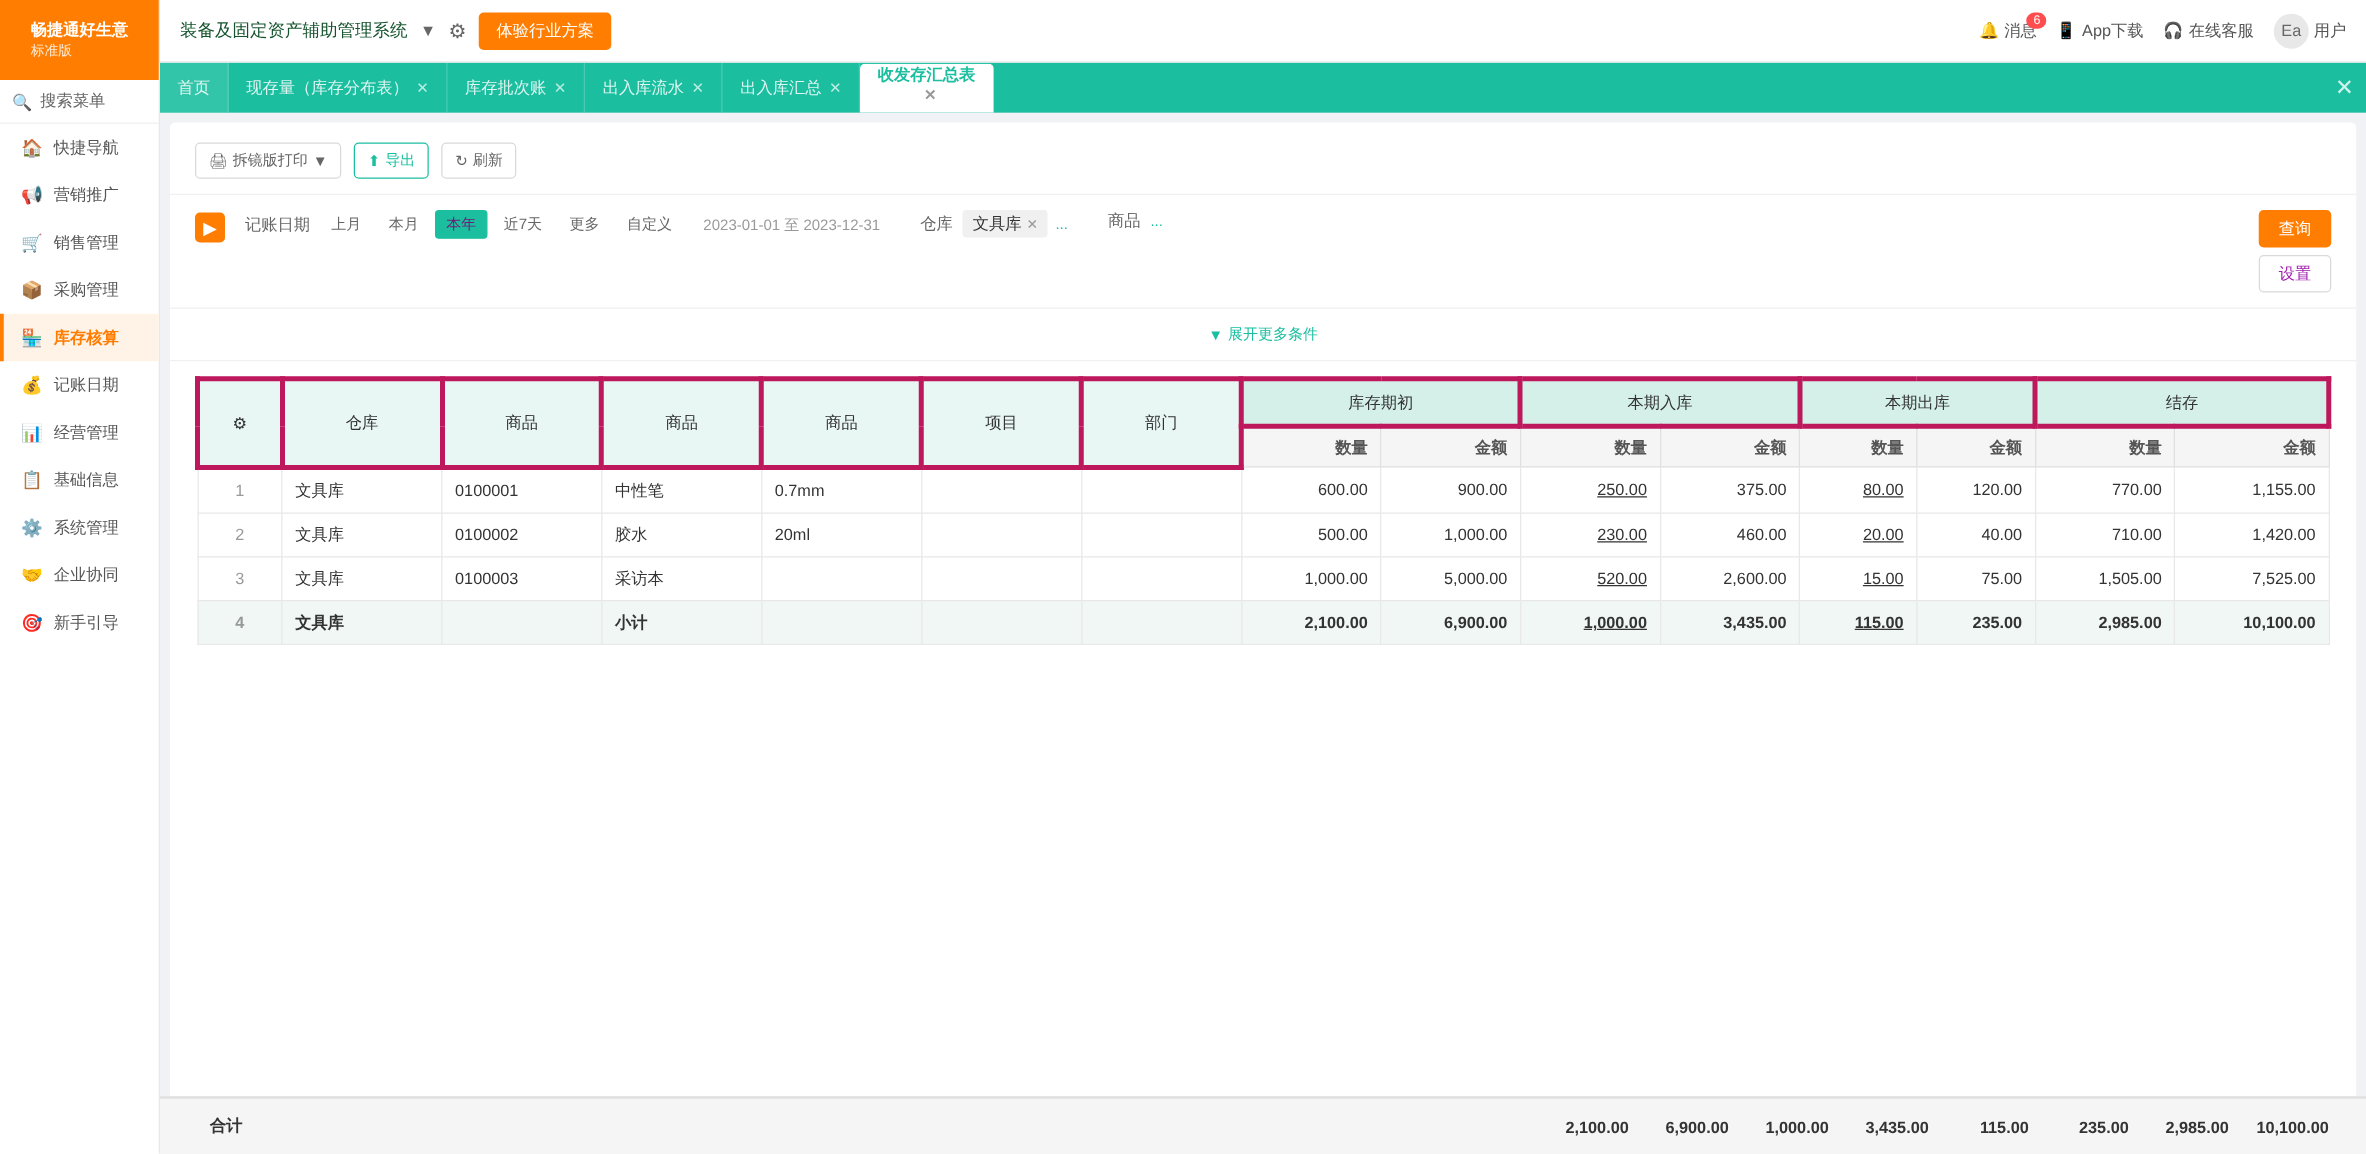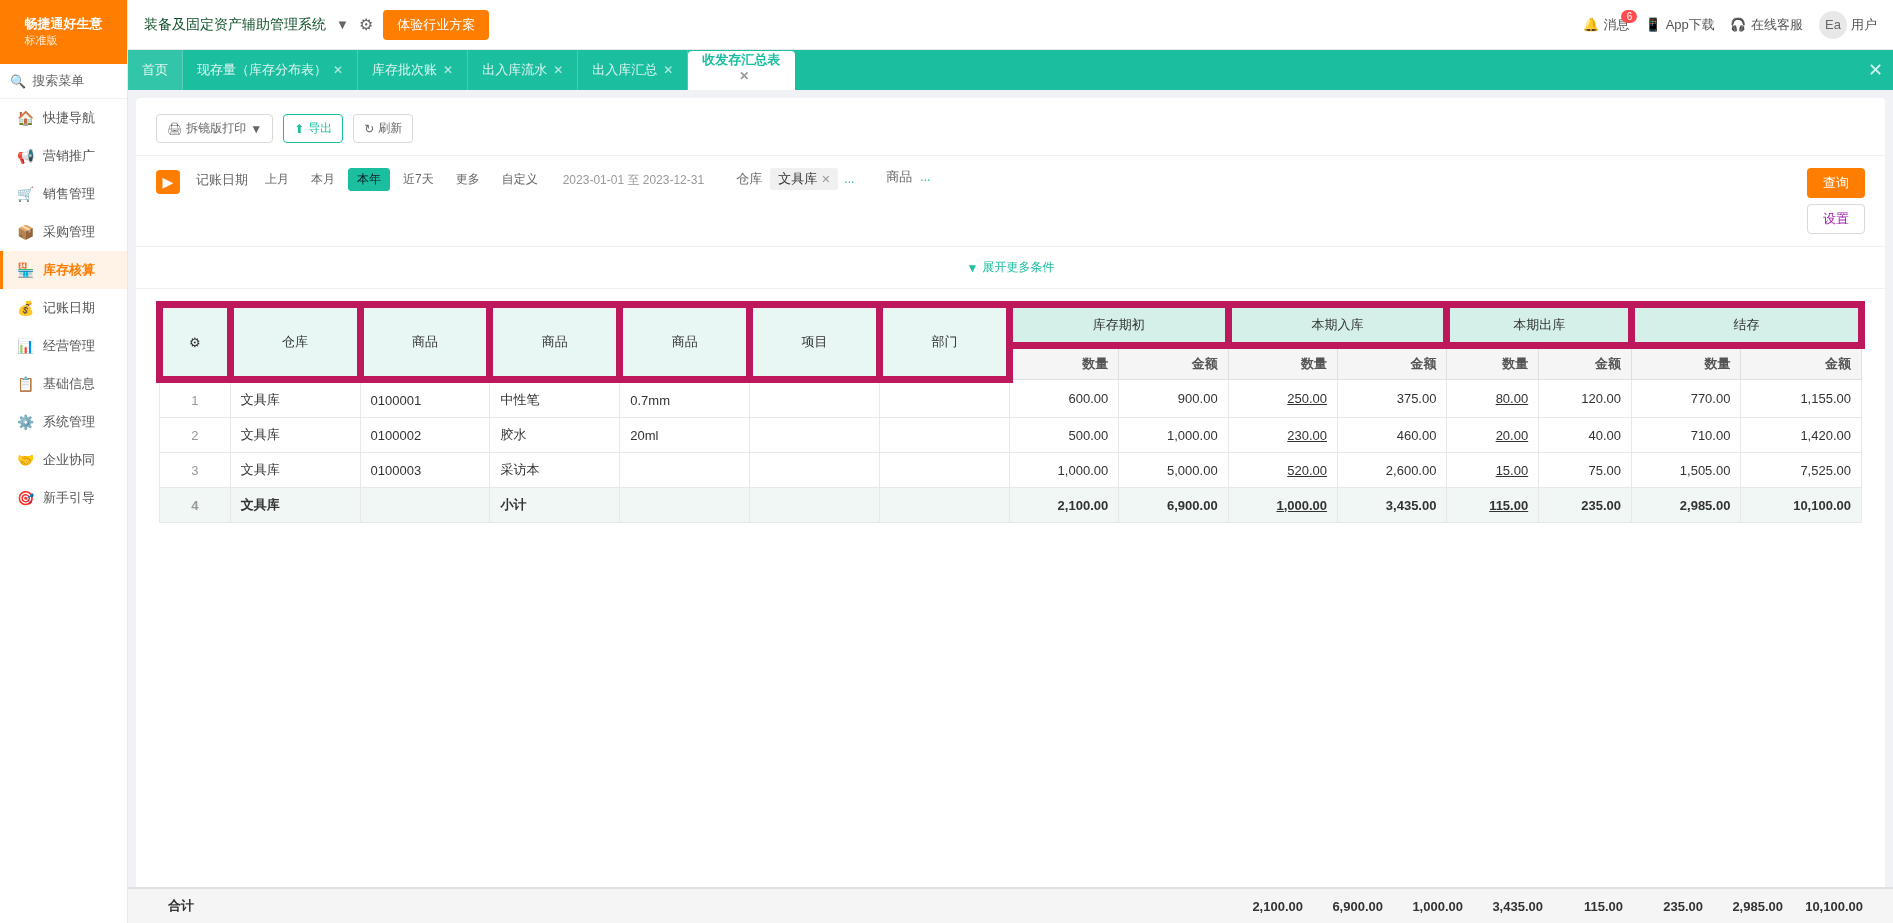--- a/index.html
+++ b/index.html
@@ -104,21 +104,21 @@
       color: #fff; font-size: 14px; flex-shrink: 0; margin-top: 2px;
     }
     .filter-row { display: flex; align-items: flex-start; flex-wrap: wrap; gap: 12px; flex: 1; }
     .filter-group { display: flex; align-items: center; gap: 8px; }
     .filter-label { color: #666; font-size: 13px; white-space: nowrap; }
     .date-options { display: flex; align-items: center; gap: 4px; }
     .date-btn {
       padding: 2px 8px; border-radius: 3px; cursor: pointer; font-size: 12px;
       color: #666; border: 1px solid transparent;
     }
-    .date-btn.active { background: #1bbfa0; color: #0f172a; border-color: #1bbfa0; }
+    .date-btn.active { background: #1bbfa0; color: #701a75; border-color: #1bbfa0; }
     .date-range { font-size: 12px; color: #999; margin-top: 2px; }
     .warehouse-tag {
       display: inline-flex; align-items: center; gap: 4px;
       background: #f0f0f0; border-radius: 3px; padding: 2px 8px; font-size: 13px;
     }
     .warehouse-tag .close { cursor: pointer; color: #999; font-size: 11px; }
     .filter-more { color: #1bbfa0; font-size: 12px; cursor: pointer; }
 
     .expand-btn {
       display: flex; align-items: center; gap: 4px; color: #1bbfa0;
@@ -138,39 +138,39 @@
       background: #fff; color: #a21caf; border: 1px solid #d9d9d9; border-radius: 4px;
       padding: 5px 12px; cursor: pointer; font-size: 13px;
     }
 
     
     .table-wrapper { padding: 0 20px 20px; }
     table {
       width: 100%; border-collapse: collapse; font-size: 13px;
     }
     .table-header-top th {
-      background: #e8f7f4; border: 7px solid #be185d; padding: 8px 26px;
+      background: #e8f7f4; border: 4px solid #be185d; padding: 8px 26px;
       text-align: center; font-weight: normal; color: #333; white-space: nowrap;
     }
     .table-header-sub th {
       background: #f5f5f5; border: 1px solid #e0e0e0; padding: 6px 10px;
       text-align: right; font-weight: bold; color: #555;
     }
     tbody tr td {
       border: 1px solid #e8e8e8; padding: 8px 10px; color: #333;
     }
     tbody tr.subtotal td { font-weight: bold; background: #f0f7f5; }
     .num-cell { text-align: right; }
     .underline { text-decoration: underline; color: #333; }
     .settings-col { width: 32px; text-align: center; }
     .row-num { text-align: center; color: #999; }
 
     
     .table-footer {
-      position: fixed; bottom: 0; left: 128px; right: 0; height: 36px;
+      position: fixed; bottom: 0; left: 128px; right: 0; height: 46px;
       background: #f5f5f5; border-top: 2px solid #e0e0e0;
       display: flex; align-items: center; padding: 0 20px 0 40px;
       font-size: 13px; font-weight: bold; color: #333;
     }
     .footer-label { margin-right: 20px; }
     .footer-values { display: flex; gap: 0; flex: 1; }
     .footer-cell { text-align: right; padding: 0 10px; min-width: 80px; }
 
     
     .main-close {

